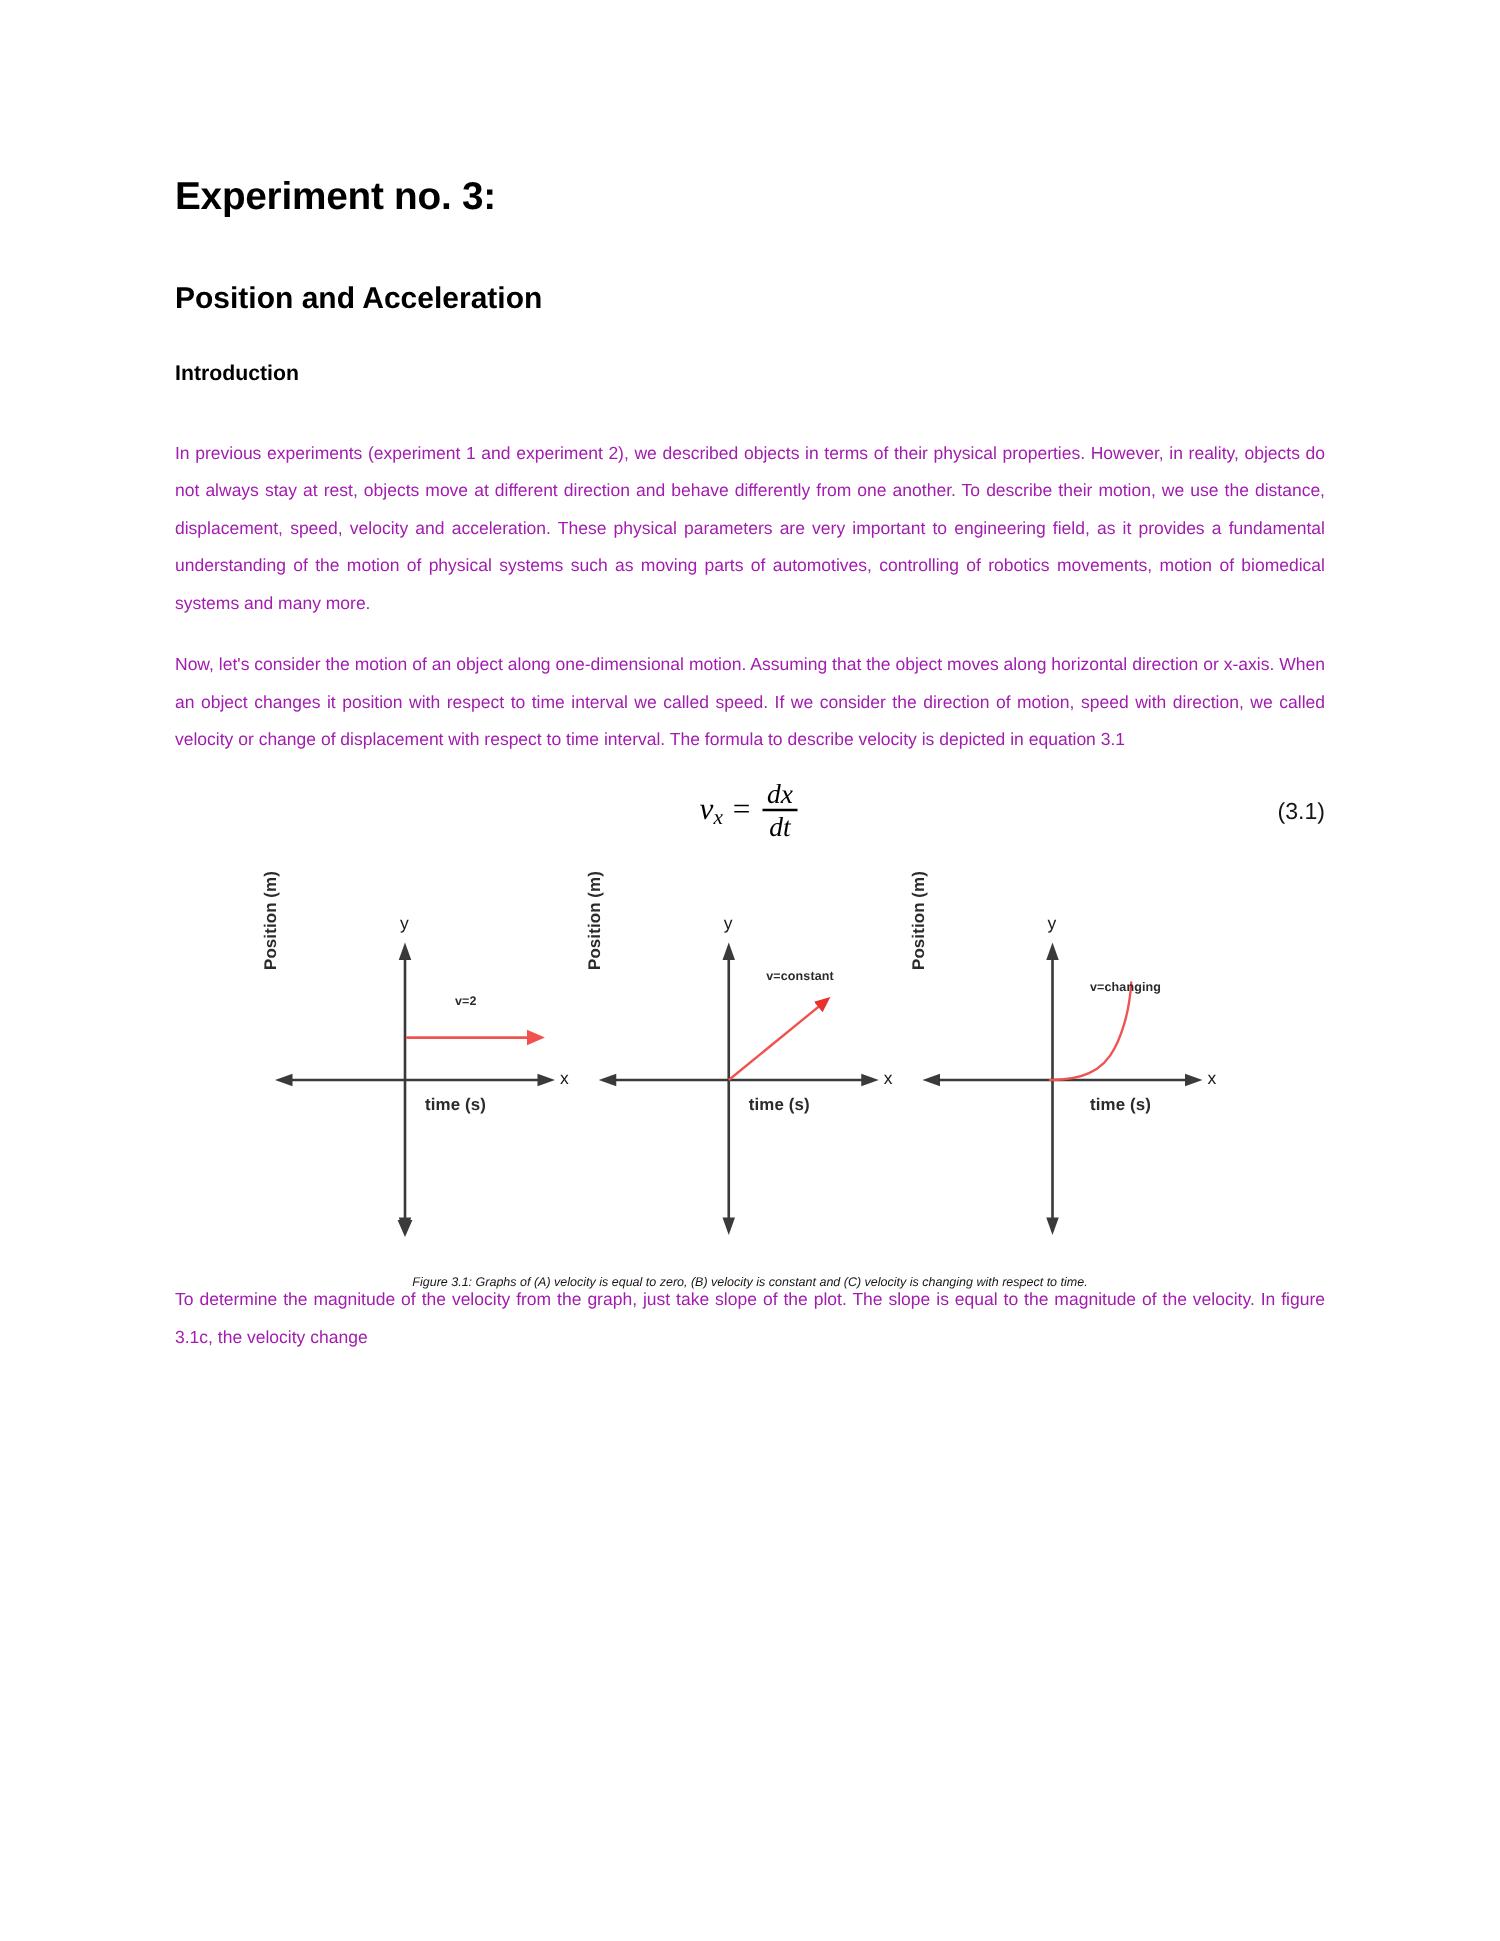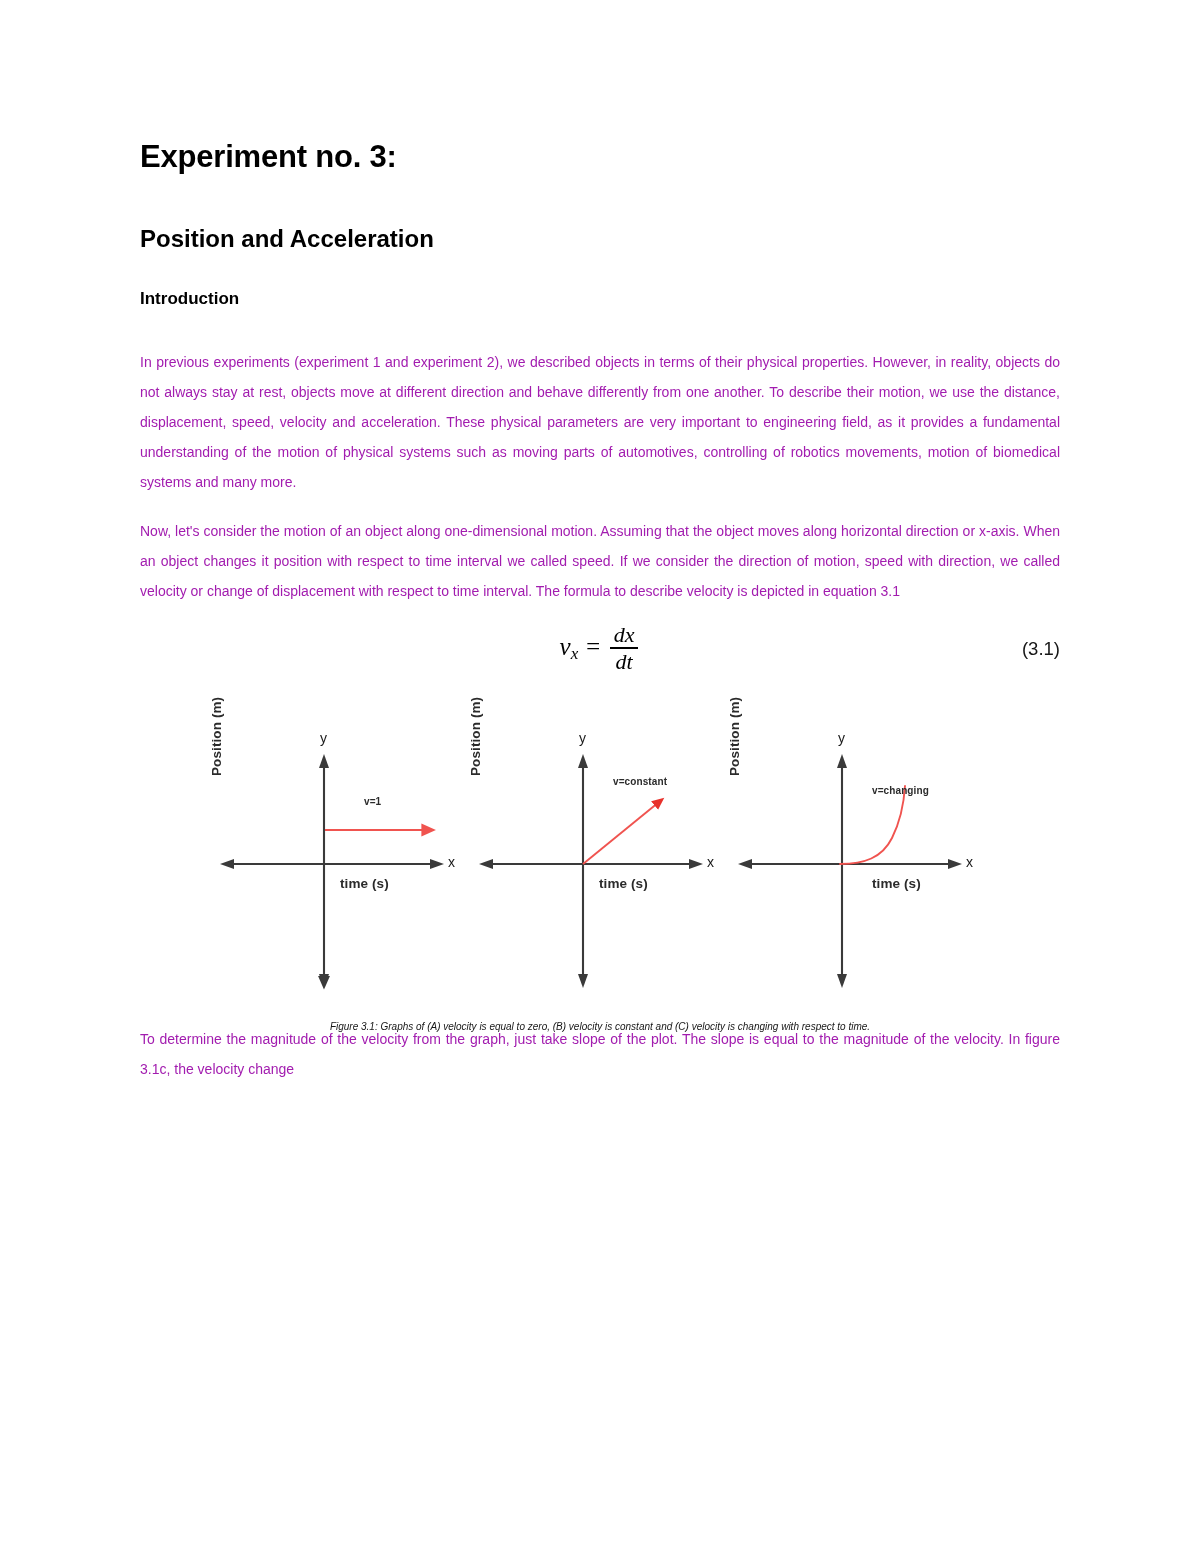--- a/index.html
+++ b/index.html
@@ -256,21 +256,21 @@
             <line x1="20" y1="140" x2="232" y2="140" stroke="#3a3a3a" stroke-width="2.1"></line>
             <path d="M14,140 L28,135 L28,145 Z" fill="#3a3a3a"></path>
             <path d="M238,140 L224,135 L224,145 Z" fill="#3a3a3a"></path>
 
             <line x1="119" y1="106" x2="222" y2="106" stroke="#f0534f" stroke-width="2.2" marker-end="url(#ah-red-a)"></line>
           </svg>
           <div class="axis-label-y">Position (m)</div>
           <div class="tick-y" style="left:114px; top:6px;">y</div>
           <div class="tick-x" style="left:242px; top:130px;">x</div>
           <div class="axis-label-x" style="left:134px; top:152px;">time (s)</div>
-          <div class="curve-label" style="left:158px; top:72px;">v=1</div>
+          <div class="curve-label" style="left:158px; top:72px;">v=2</div>
         </div>
 
         <div class="graph g2">
           <svg width="260" height="268" viewBox="0 0 260 268">
             <defs>
               <marker id="ah-red-b" markerWidth="7" markerHeight="7" refX="3" refY="3.2" orient="auto">
                 <path d="M0,0.3 L6.6,3.2 L0,6.1 Z" fill="#e8312b"></path>
               </marker>
             </defs>
             <line x1="118" y1="36" x2="118" y2="258" stroke="#3a3a3a" stroke-width="2.1"></line>

